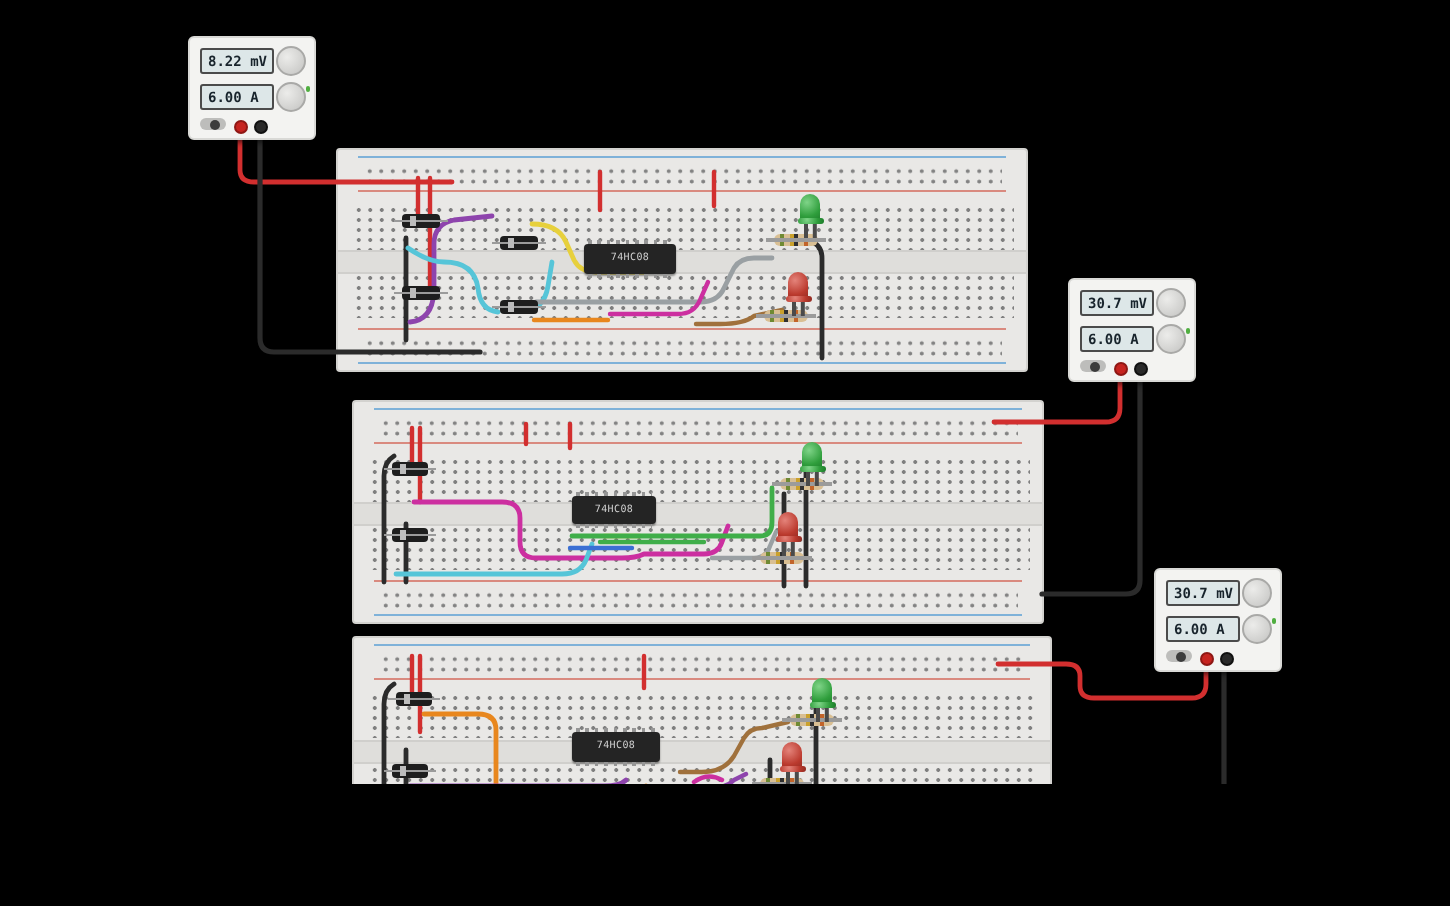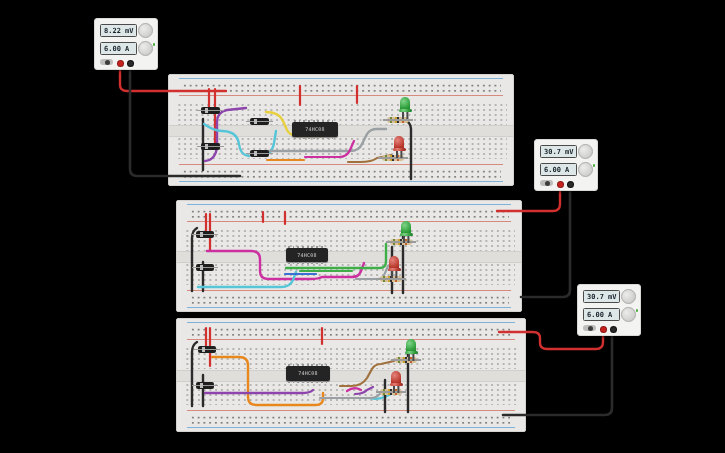--- a/index.html
+++ b/index.html
@@ -1,16 +1,16 @@
 <!DOCTYPE html>
 <html><head>
 <meta charset="utf-8">
 <style>
   html,body{margin:0;padding:0;background:#000;}
-  .canvas{position:relative;width:725px;height:453px;background:#000;overflow:hidden;
+  .canvas{position:relative;width:725px;height:392px;background:#000;overflow:hidden;
           font-family:"Liberation Sans",sans-serif;}
 
   
   .board{position:absolute;background:#e9e8e6;border:1px solid #d3d2cf;border-radius:2px;
          box-shadow:0 1px 2px rgba(0,0,0,.6);}
   .board .rail{position:absolute;left:10px;right:10px;height:18px;}
   .rail .rline{position:absolute;left:0;right:0;height:1.4px;}
   .rline.blue{background:#7fb2d9;}
   .rline.red{background:#d98a7f;}
   .rail .holes{position:absolute;left:2px;right:2px;top:4px;height:11px;

